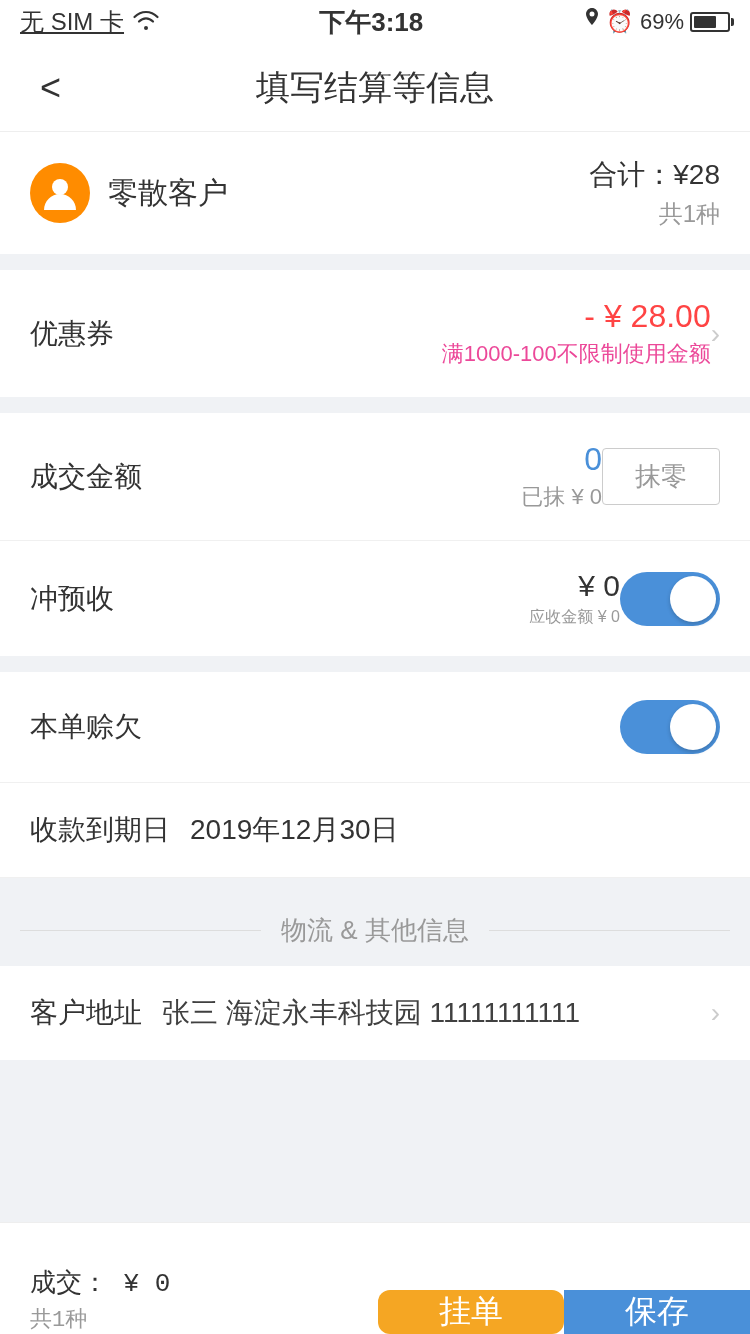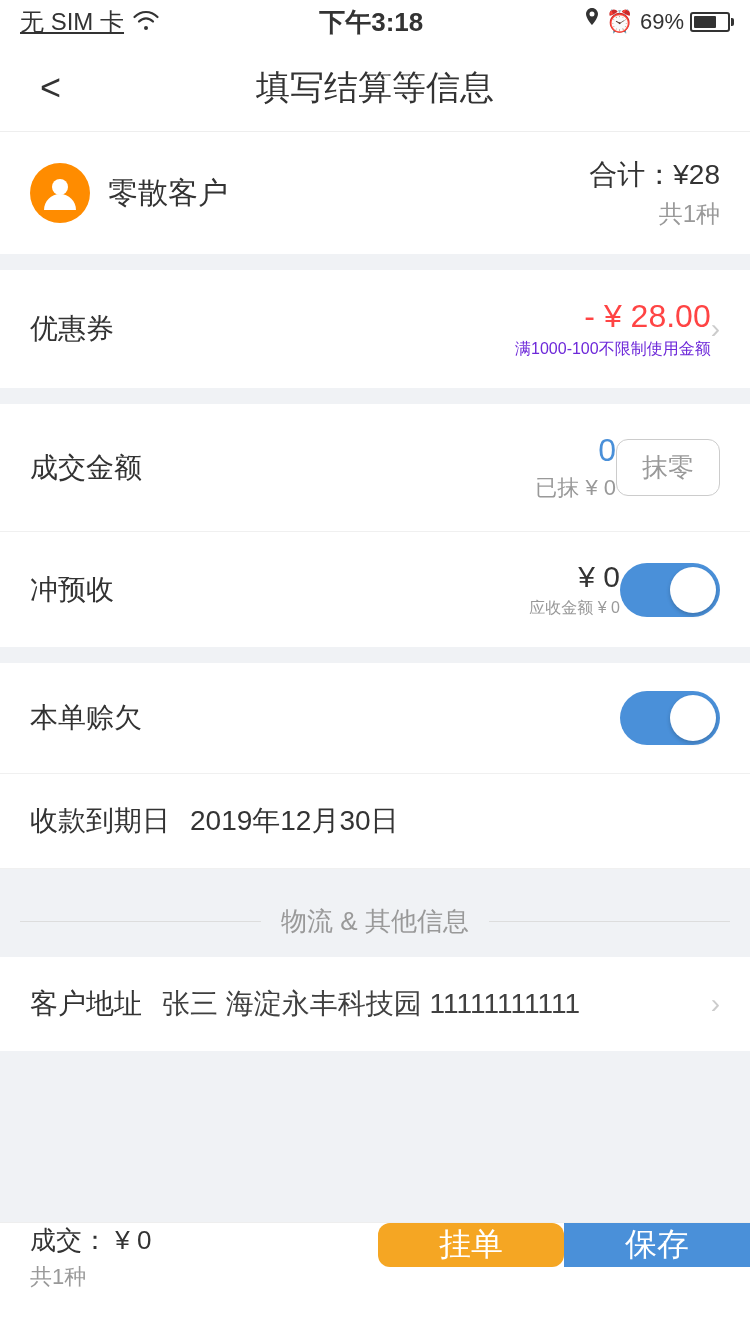--- a/index.html
+++ b/index.html
@@ -178,44 +178,44 @@
       text-align: right;
     }
 
     
     .coupon-amount {
       font-size: 32px;
       color: #FF4444;
       font-weight: 500;
     }
     .coupon-desc {
-      font-size: 16px;
-      color: #6d28d9;
+      font-size: 22px;
+      color: #ec4899;
       margin-top: 4px;
     }
     .chevron {
       font-size: 28px;
       color: #ccc;
     }
 
     
     .amount-value {
       font-size: 32px;
       color: #4A90D9;
       font-weight: 500;
     }
     .amount-sub {
       font-size: 22px;
       color: #999;
       margin-top: 4px;
     }
     .round-btn {
       border: 1px solid #ccc;
-      border-radius: 12px;
-      padding: 10px 25px;
+      border-radius: 4px;
+      padding: 10px 32px;
       font-size: 26px;
       color: #999;
       background: #fff;
       cursor: pointer;
     }
 
     
     .prereceive-amount {
       font-size: 30px;
       color: #333;
@@ -308,22 +308,23 @@
 
     
     .bottom-bar {
       position: fixed;
       bottom: 0;
       left: 0;
       width: 750px;
       height: 112px;
       background: #fff;
       display: flex;
-      align-items: flex-start;
+      align-items: flex-end;
       border-top: 1px solid #eee;
+      font-family: Liberation Mono, monospace;
     }
     .bottom-summary {
       flex: 1;
       display: flex;
       flex-direction: column;
       justify-content: center;
       padding: 0 30px;
     }
     .bottom-summary-top {
       font-size: 26px;

